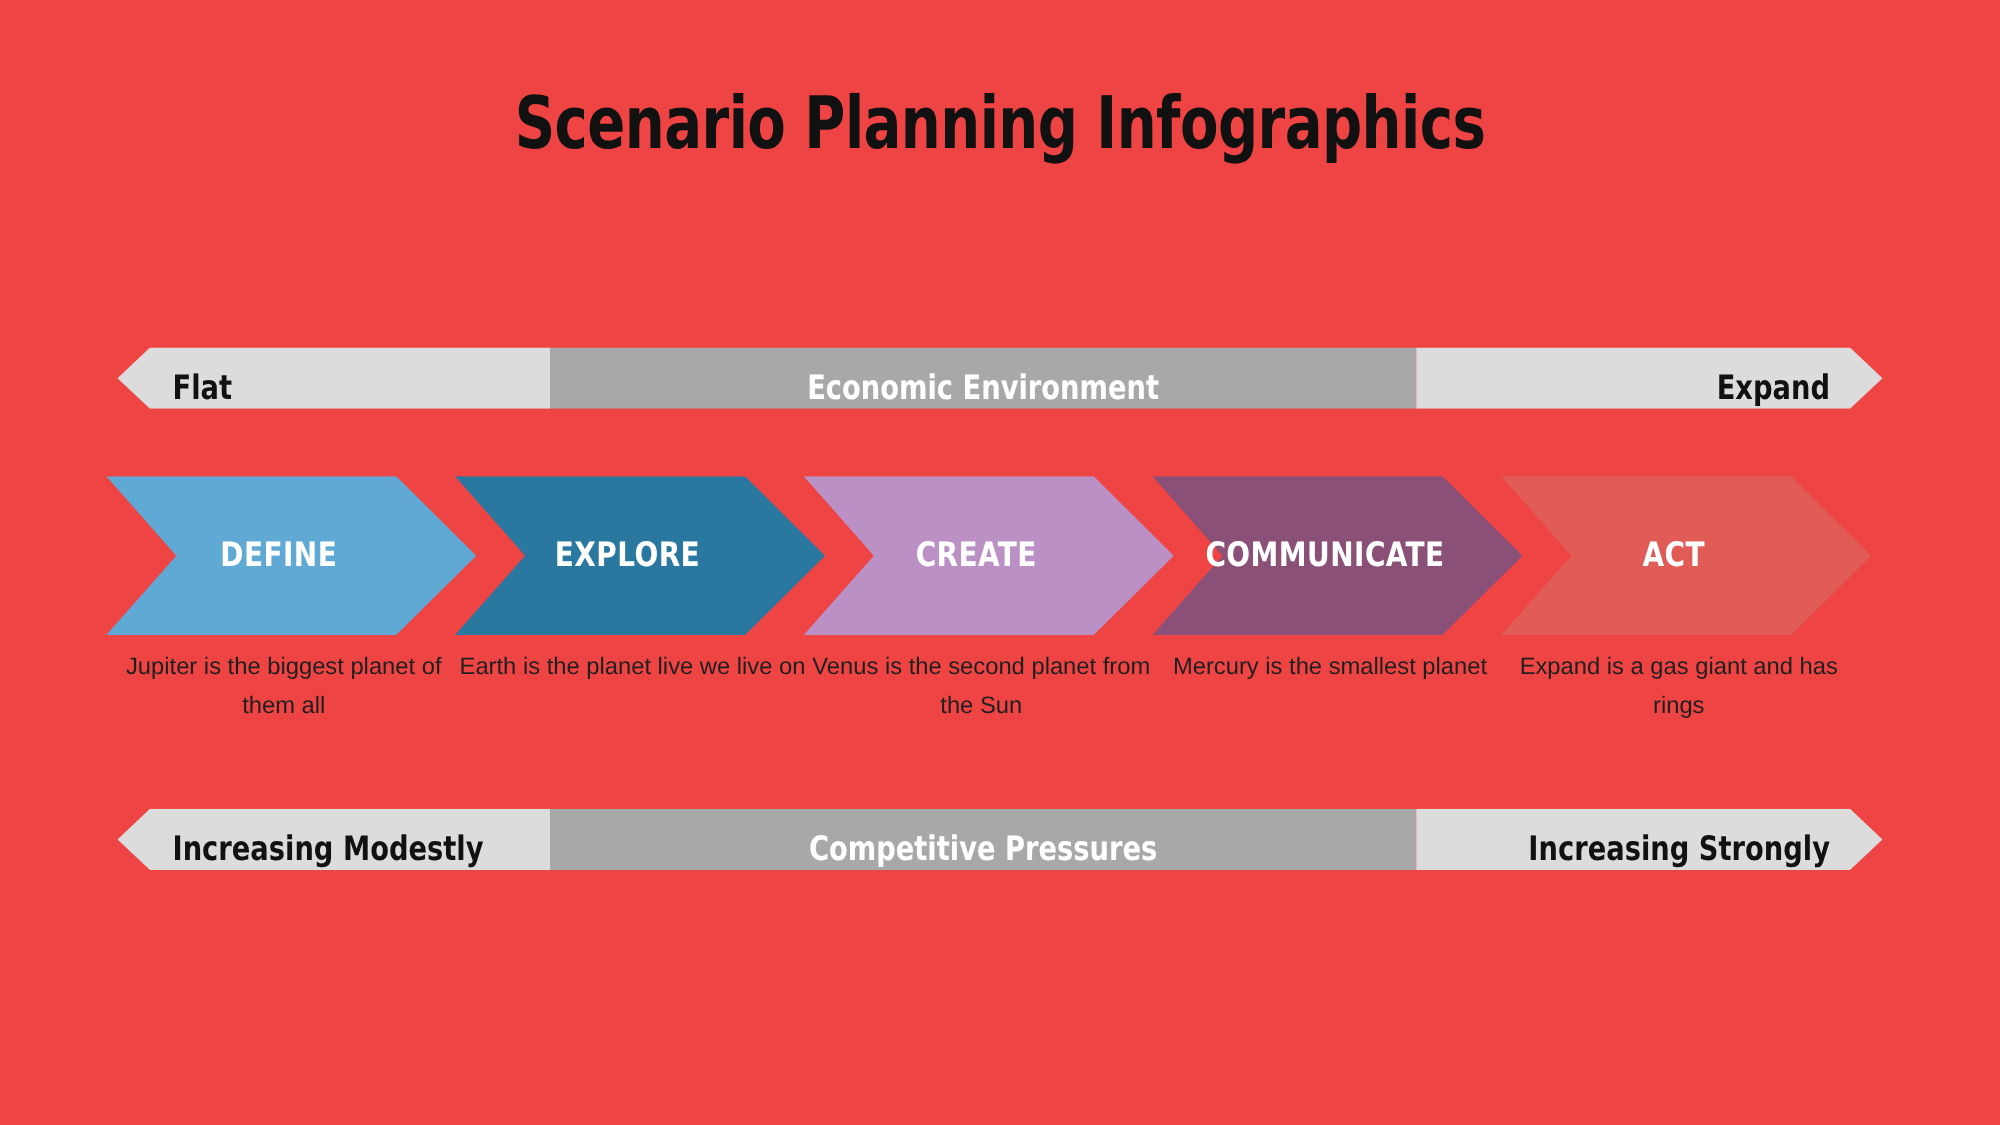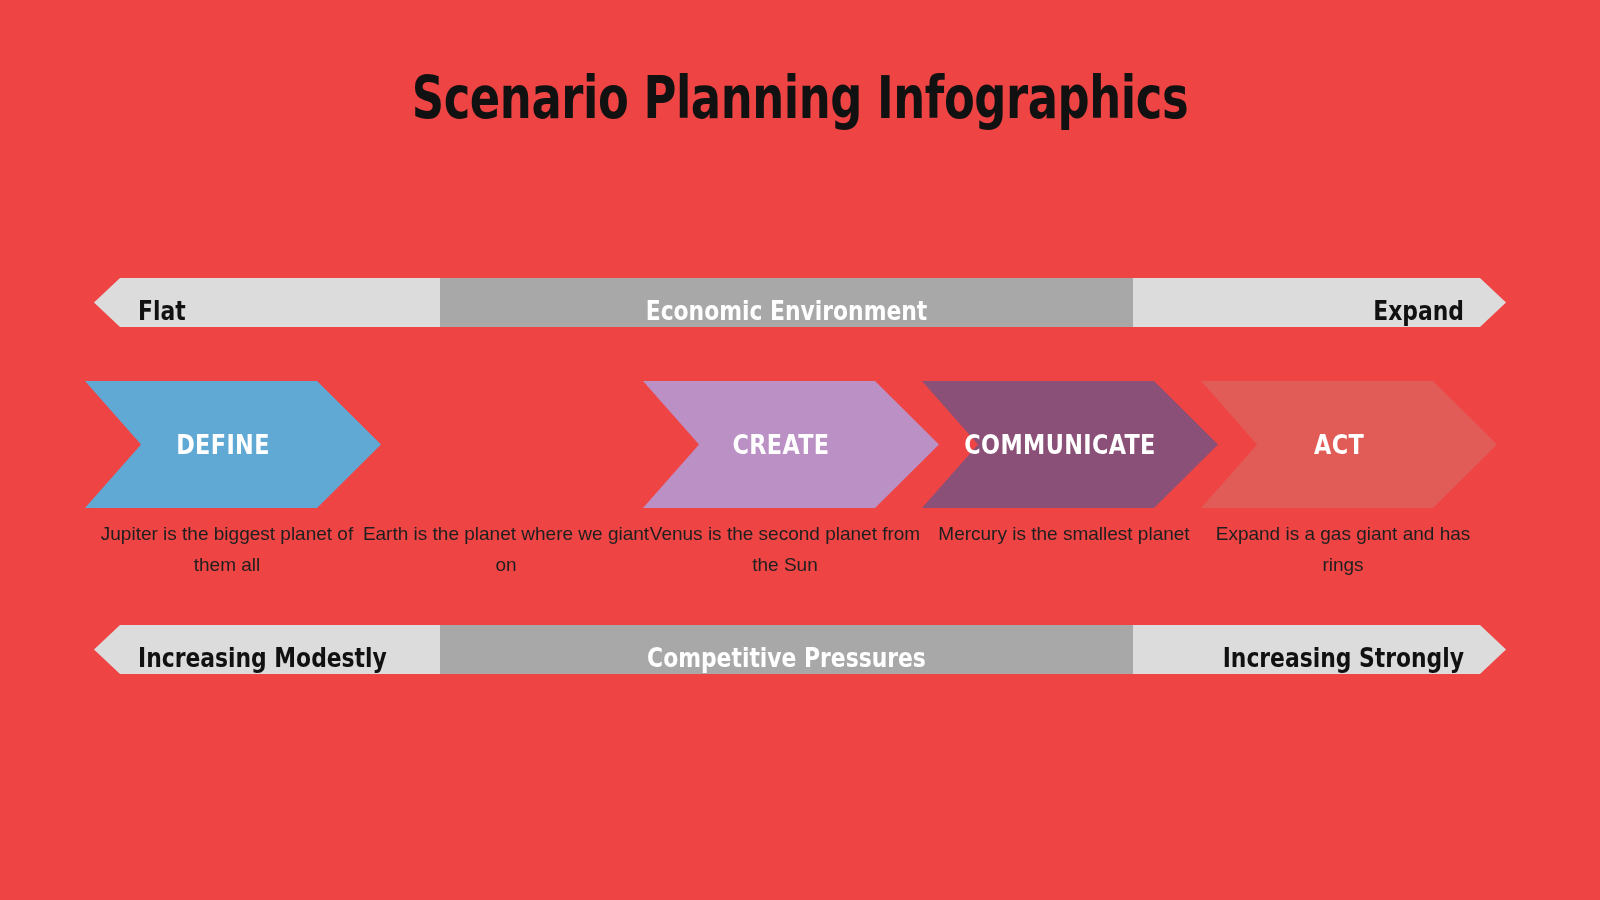--- a/index.html
+++ b/index.html
@@ -40,21 +40,21 @@
   }
 
   
   .banner {
     position: absolute;
     left: 94px;
     width: 1412px;
     height: 49px;
   }
   #banner-top    { top: 278px; }
-  #banner-bottom { top: 625px; }
+  #banner-bottom { top: 647px; }
 
   .banner svg {
     position: absolute;
     left: 0;
     top: 0;
     width: 100%;
     height: 100%;
     display: block;
   }
 
@@ -170,20 +170,26 @@
 
   <div id="chevrons">
 
     <div class="chev" style="left:85px;">
       <svg viewBox="0 0 296 127" preserveAspectRatio="none">
         <polygon points="0,0 232,0 296,63.5 232,127 0,127 56,63.5" fill="#60A9D4"></polygon>
       </svg>
       <div class="chev-label">DEFINE</div>
     </div>
 
+    <div class="chev" style="left:364px;">
+      <svg viewBox="0 0 296 127" preserveAspectRatio="none">
+        <polygon points="0,0 232,0 296,63.5 232,127 0,127 56,63.5" fill="#2A77A0"></polygon>
+      </svg>
+      <div class="chev-label">EXPLORE</div>
+    </div>
 
     <div class="chev" style="left:643px;">
       <svg viewBox="0 0 296 127" preserveAspectRatio="none">
         <polygon points="0,0 232,0 296,63.5 232,127 0,127 56,63.5" fill="#BA90C5"></polygon>
       </svg>
       <div class="chev-label">CREATE</div>
     </div>
 
     <div class="chev" style="left:922px;">
       <svg viewBox="0 0 296 127" preserveAspectRatio="none">
@@ -196,21 +202,21 @@
       <svg viewBox="0 0 296 127" preserveAspectRatio="none">
         <polygon points="0,0 232,0 296,63.5 232,127 0,127 56,63.5" fill="#E15B57"></polygon>
       </svg>
       <div class="chev-label">ACT</div>
     </div>
 
   </div>
 
   <div id="descriptions">
     <div class="desc" style="left:82px;">Jupiter is the biggest planet of them all</div>
-    <div class="desc" style="left:361px;">Earth is the planet where we giant on</div>
+    <div class="desc" style="left:361px;">Earth is the planet live we live on</div>
     <div class="desc" style="left:919px;">Mercury is the smallest planet</div>
     <div class="desc" style="left:640px;">Venus is the second planet from the Sun</div>
     <div class="desc" style="left:1198px;">Expand is a gas giant and has rings</div>
   </div>
 
   <div class="banner" id="banner-bottom">
     <svg viewBox="0 0 1412 66" preserveAspectRatio="none">
       <polygon points="26,0 346,0 346,66 26,66 0,33" fill="#DCDCDC"></polygon>
       <rect x="346" y="0" width="693" height="66" fill="#A8A8A8"></rect>
       <polygon points="1039,0 1386,0 1412,33 1386,66 1039,66" fill="#DCDCDC"></polygon>

